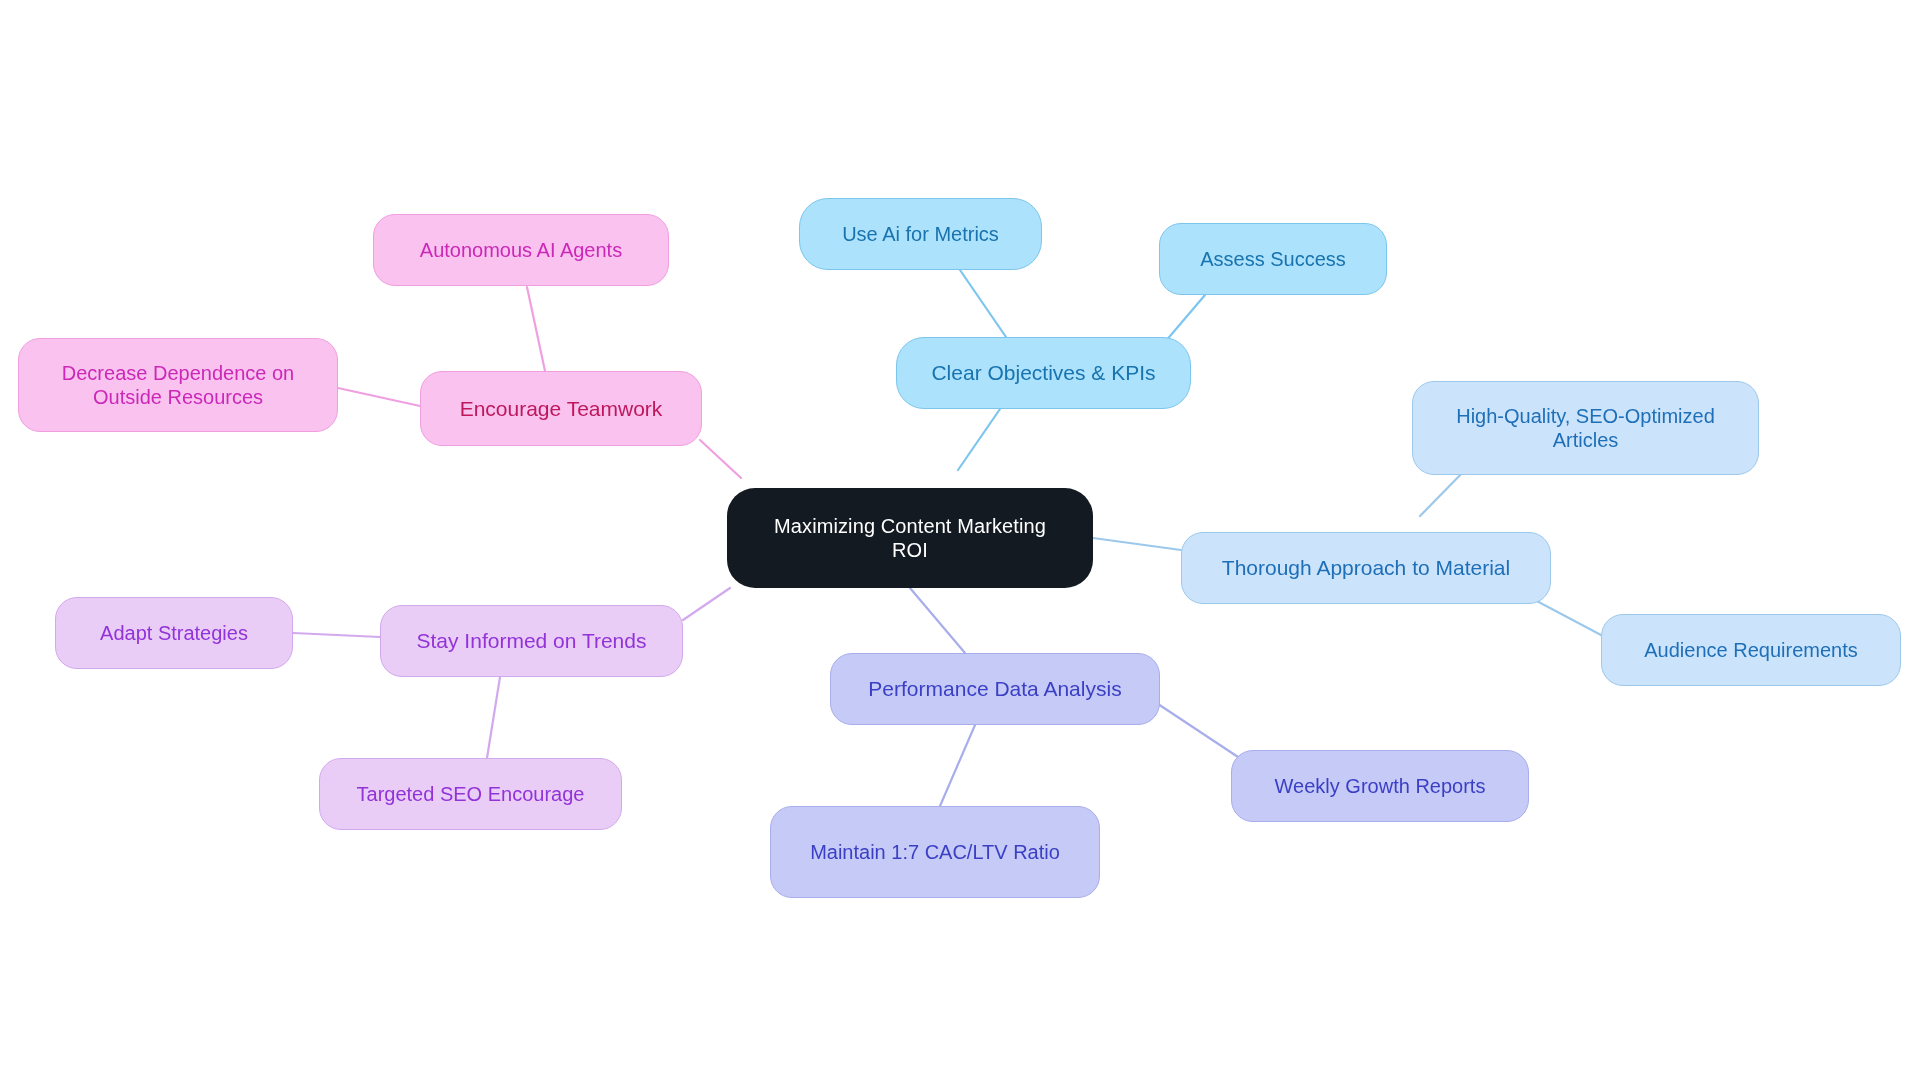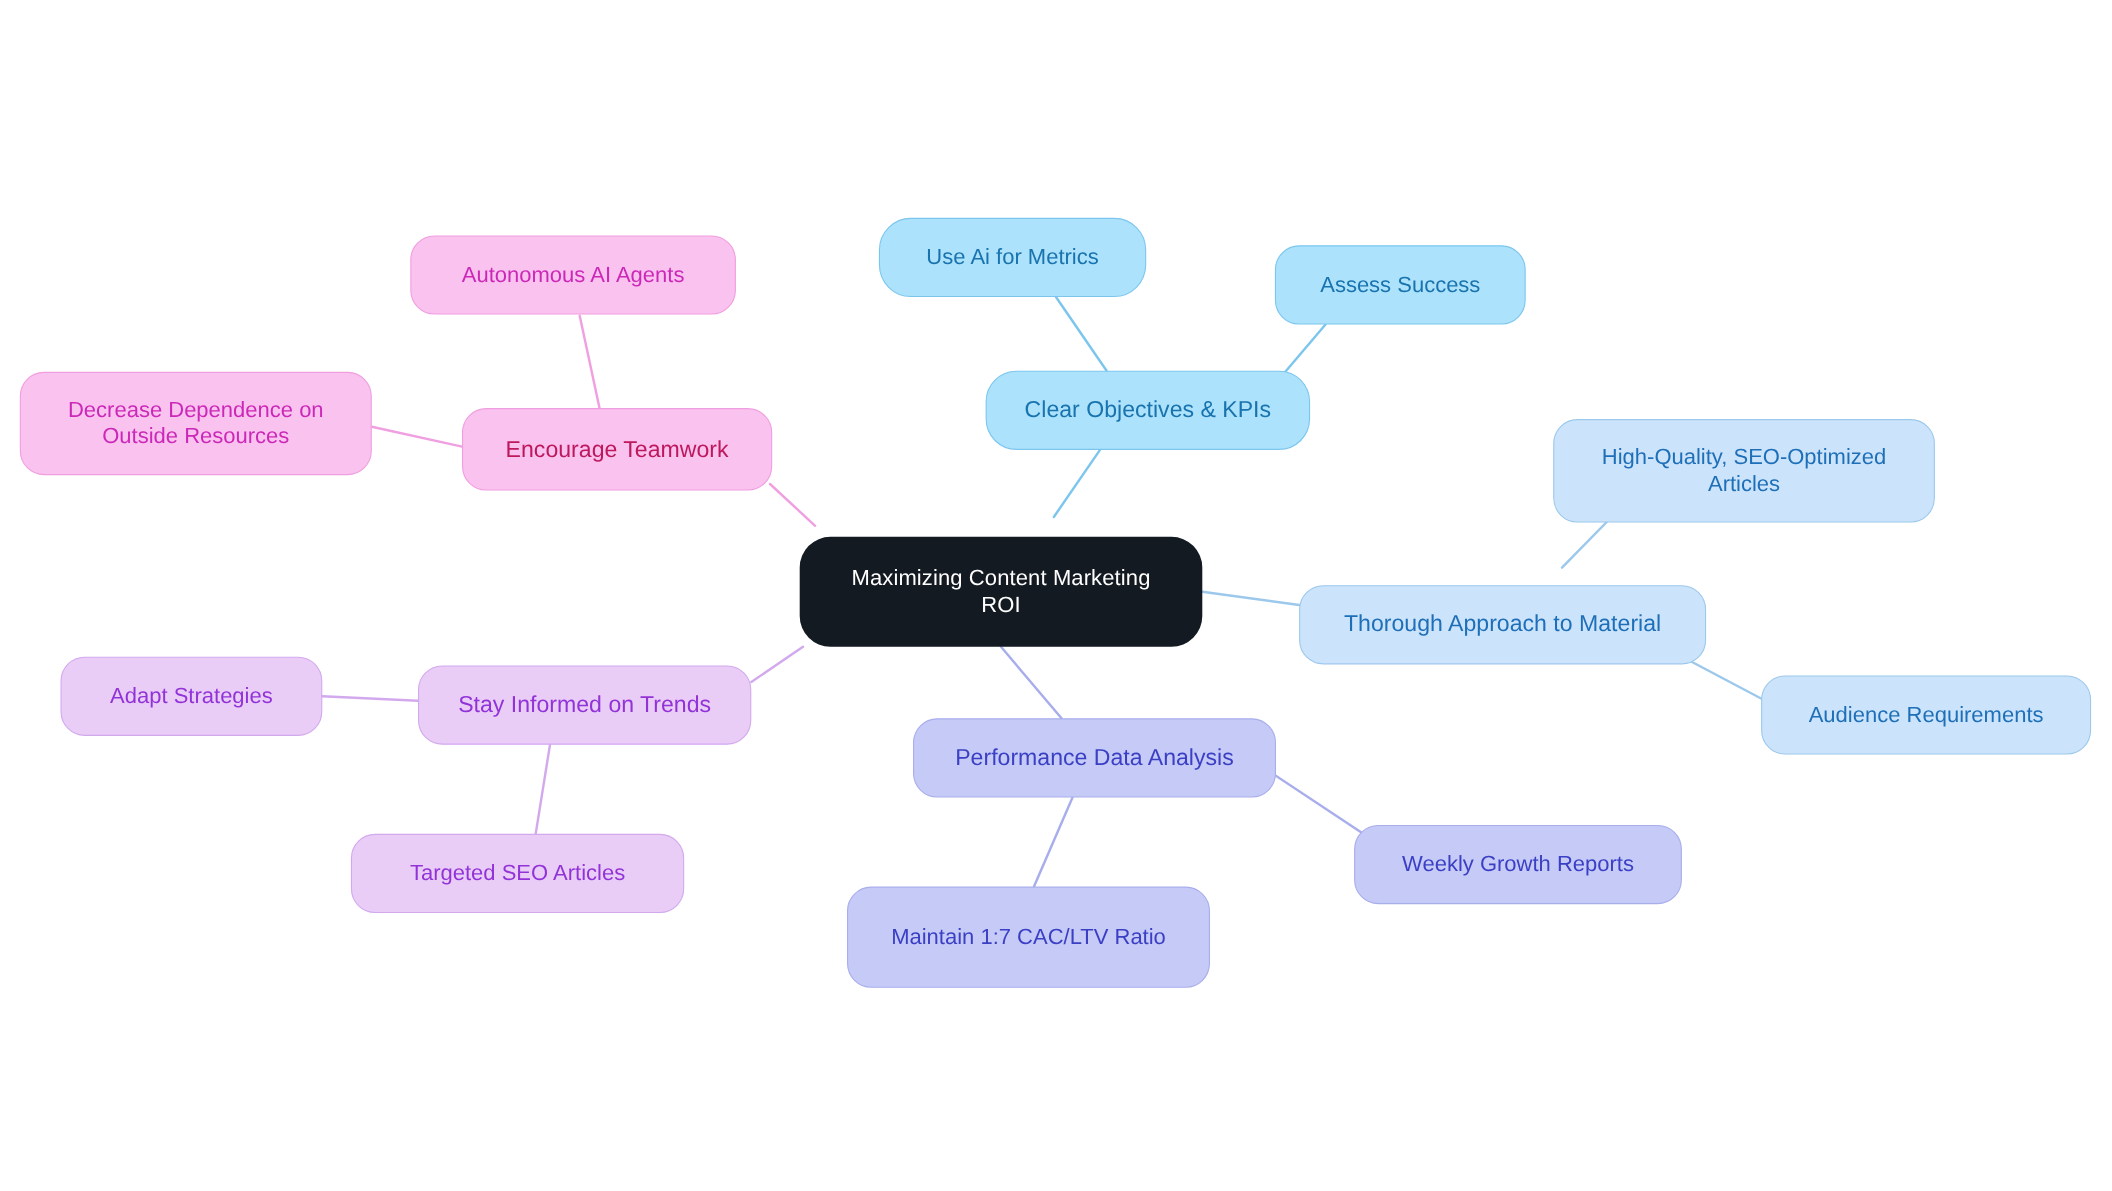--- a/index.html
+++ b/index.html
@@ -76,18 +76,18 @@
       <div class="node node-branch" style="left: 420px; top: 371px; width: 282px; height: 75px; background: rgb(249, 194, 239); color: #be185d; border-color: rgb(241, 158, 224);"><span>Encourage Teamwork</span></div>
       <div class="node node-leaf" style="left: 799px; top: 198px; width: 243px; height: 72px; background: rgb(172, 226, 251); color: rgb(24, 115, 174); border-color: rgb(124, 198, 238); border-radius: 29px;"><span>Use Ai for Metrics</span></div>
       <div class="node node-leaf" style="left: 1159px; top: 223px; width: 228px; height: 72px; background: rgb(172, 226, 251); color: rgb(24, 115, 174); border-color: rgb(124, 198, 238);"><span>Assess Success</span></div>
       <div class="node node-branch" style="left: 896px; top: 337px; width: 295px; height: 72px; background: rgb(172, 226, 251); color: rgb(24, 115, 174); border-color: rgb(124, 198, 238); border-radius: 28px;"><span>Clear Objectives &amp; KPIs</span></div>
       <div class="node node-leaf" style="left: 1412px; top: 371px; width: 347px; height: 94px; background: rgb(203, 228, 251); color: rgb(30, 111, 184); border-color: rgb(156, 200, 236); margin-top: 10px;"><span>High-Quality, SEO-Optimized
 Articles</span></div>
       <div class="node node-branch" style="left: 1181px; top: 516px; width: 370px; height: 72px; background: rgb(203, 228, 251); color: rgb(30, 111, 184); border-color: rgb(156, 200, 236); margin-top: 16px;"><span>Thorough Approach to Material</span></div>
       <div class="node node-leaf" style="left: 1601px; top: 614px; width: 300px; height: 72px; background: rgb(203, 228, 251); color: rgb(30, 111, 184); border-color: rgb(156, 200, 236);"><span>Audience Requirements</span></div>
       <div class="node node-leaf" style="left: 55px; top: 597px; width: 238px; height: 72px; background: rgb(233, 205, 246); color: rgb(146, 51, 216); border-color: rgb(211, 169, 238);"><span>Adapt Strategies</span></div>
       <div class="node node-branch" style="left: 380px; top: 605px; width: 303px; height: 72px; background: rgb(233, 205, 246); color: rgb(146, 51, 216); border-color: rgb(211, 169, 238);"><span>Stay Informed on Trends</span></div>
-      <div class="node node-leaf" style="left: 319px; top: 758px; width: 303px; height: 72px; background: rgb(233, 205, 246); color: rgb(146, 51, 216); border-color: rgb(211, 169, 238);"><span>Targeted SEO Articles</span></div>
+      <div class="node node-leaf" style="left: 319px; top: 758px; width: 303px; height: 72px; background: rgb(233, 205, 246); color: rgb(146, 51, 216); border-color: rgb(211, 169, 238);"><span>Targeted SEO Encourage</span></div>
       <div class="node node-branch" style="left: 830px; top: 653px; width: 330px; height: 72px; background: rgb(198, 202, 247); color: rgb(58, 63, 196); border-color: rgb(168, 173, 236);"><span>Performance Data Analysis</span></div>
       <div class="node node-leaf" style="left: 1231px; top: 750px; width: 298px; height: 72px; background: rgb(198, 202, 247); color: rgb(58, 63, 196); border-color: rgb(168, 173, 236);"><span>Weekly Growth Reports</span></div>
       <div class="node node-leaf" style="left: 770px; top: 806px; width: 330px; height: 92px; background: rgb(198, 202, 247); color: rgb(58, 63, 196); border-color: rgb(168, 173, 236);"><span>Maintain 1:7 CAC/LTV Ratio</span></div>
     </div>
 </div>
 
 </body></html>

